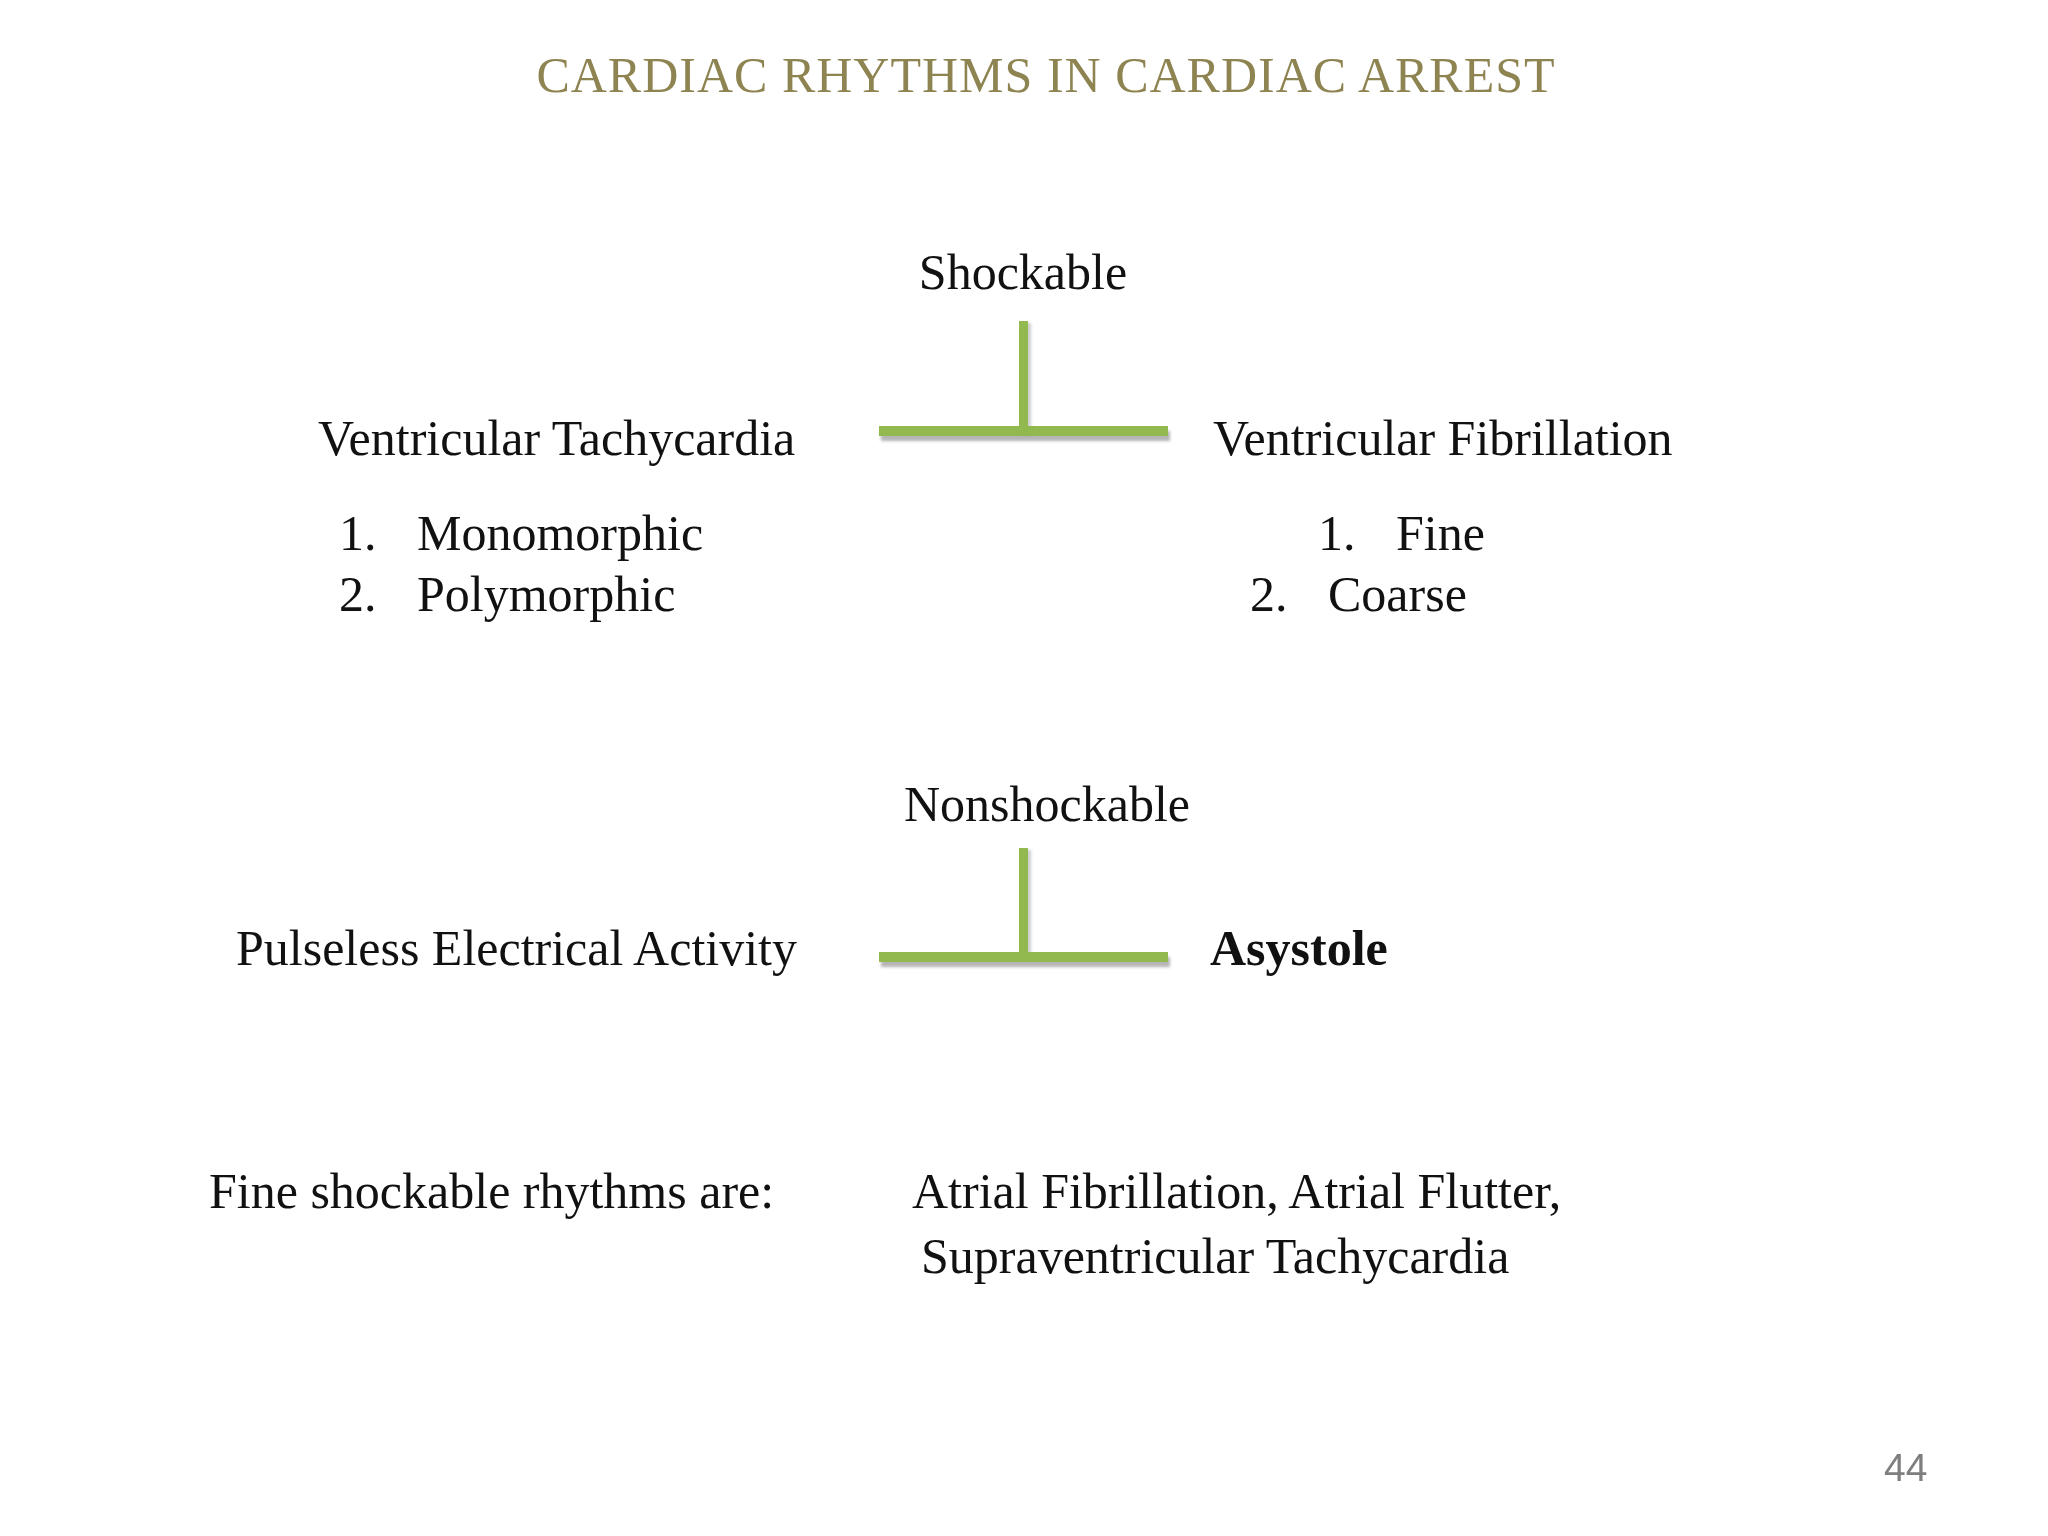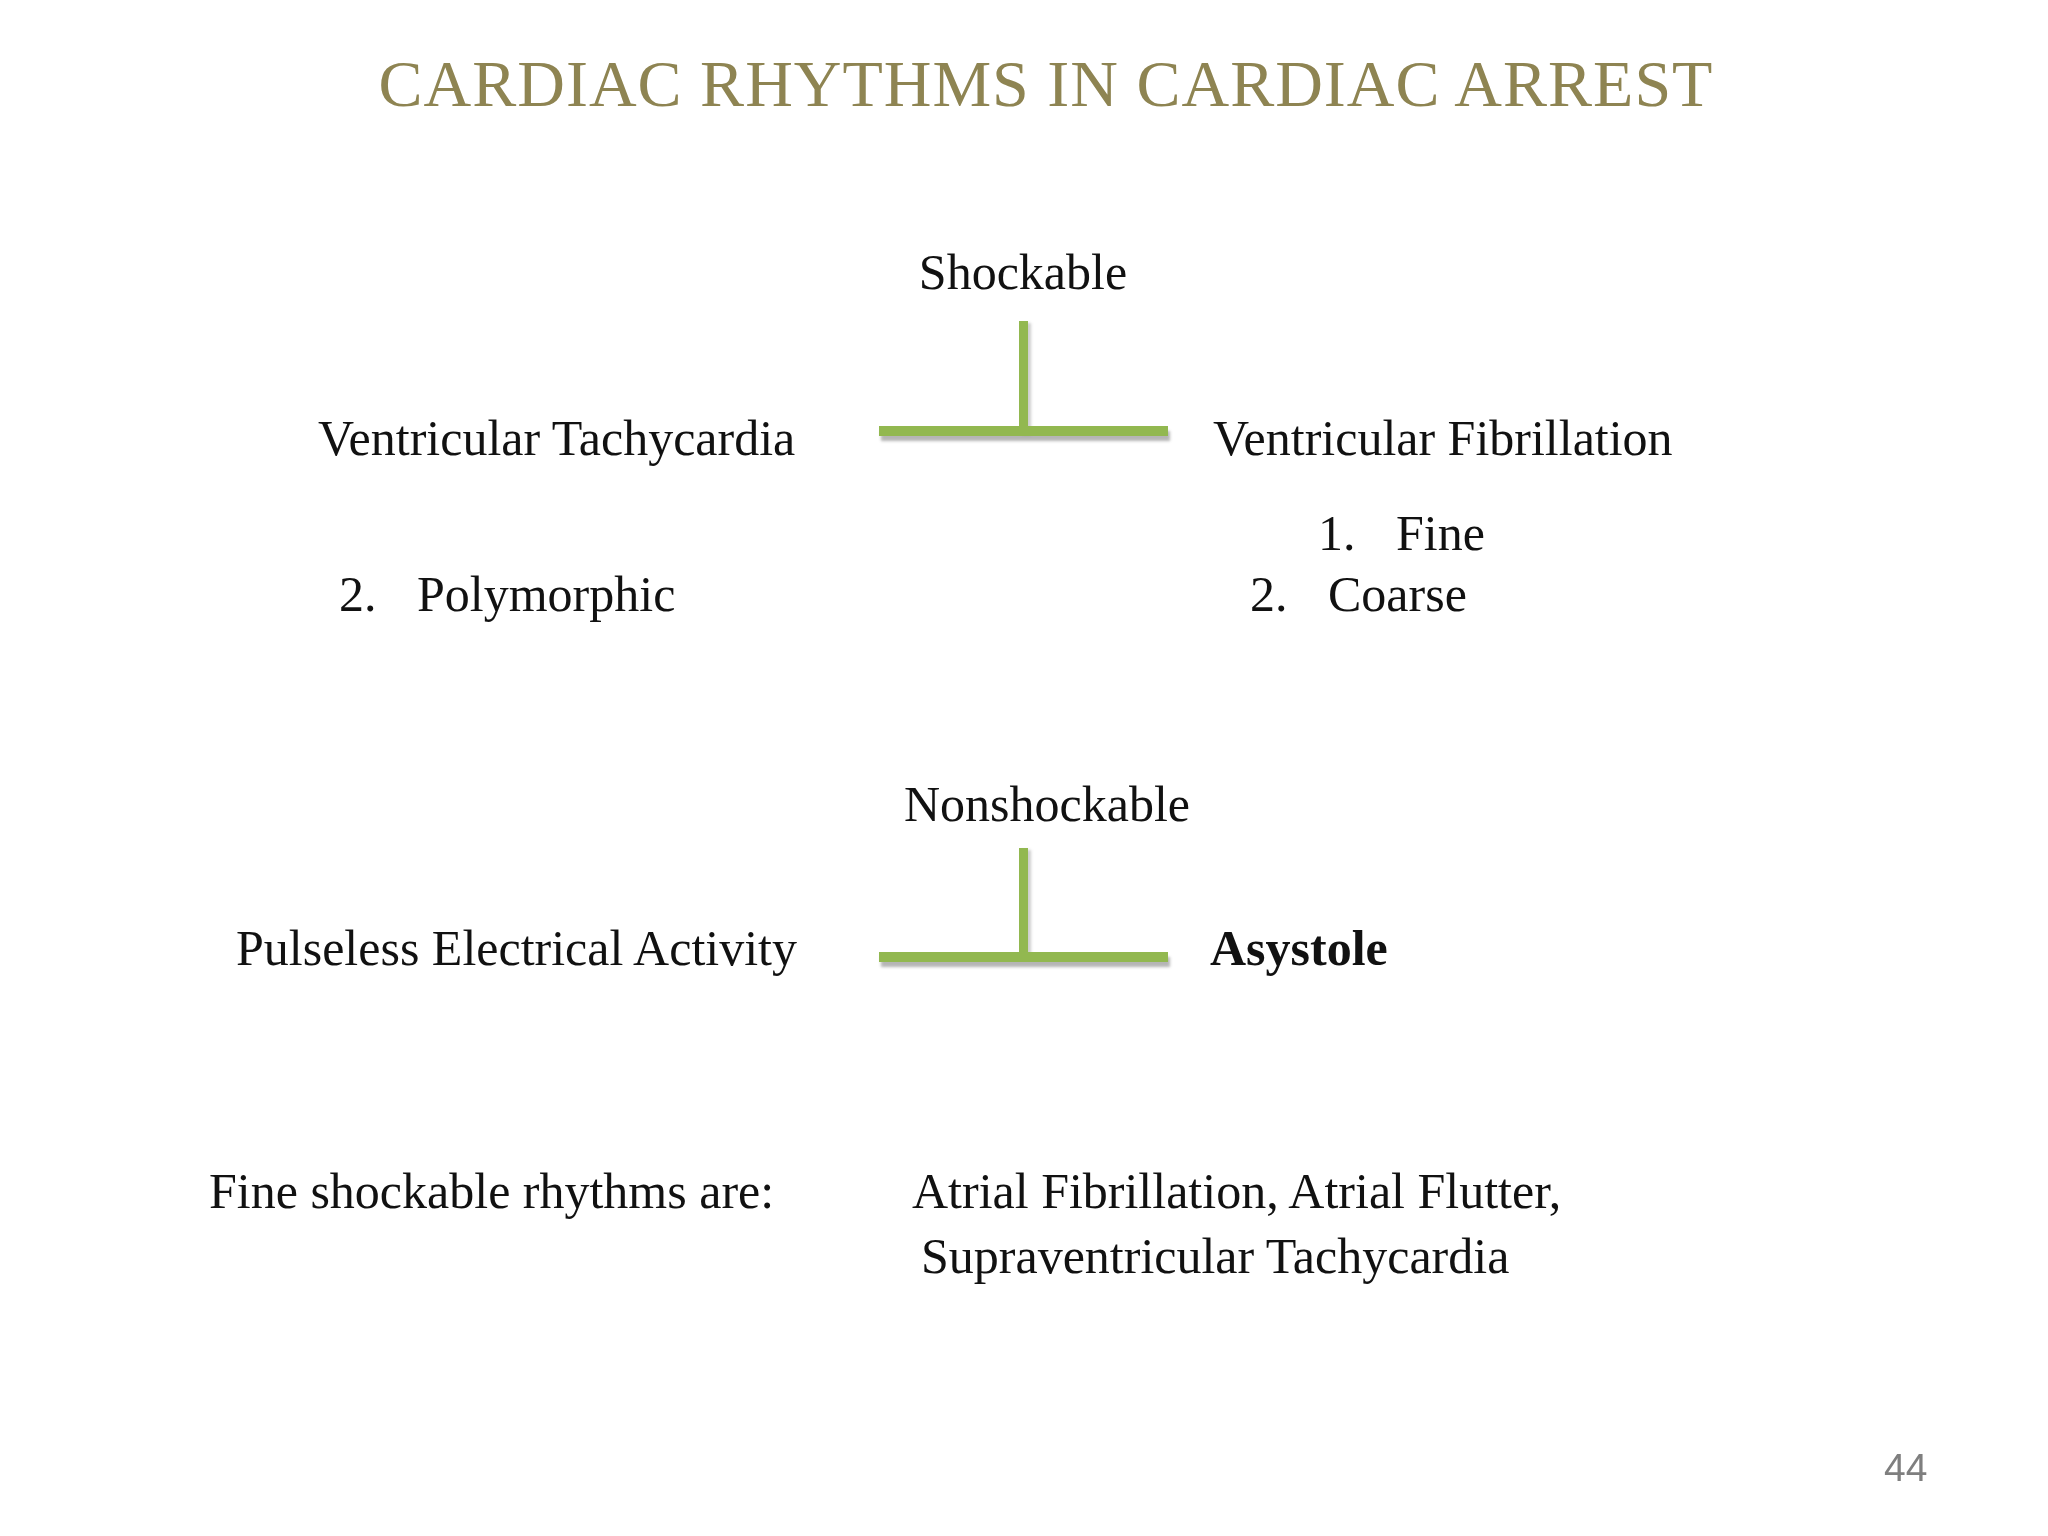--- a/index.html
+++ b/index.html
@@ -12,21 +12,21 @@
     font-family: "Liberation Serif", serif;
     color: #111111;
     overflow: hidden;
   }
   .title {
     position: absolute;
     top: 46px;
     left: 0;
     width: 100%;
     text-align: center;
-    font-size: 66px;
+    font-size: 50px;
     font-weight: normal;
     letter-spacing: 1px;
     color: var(--title, #8E8452);
     white-space: nowrap;
     padding-left: 44px;
   }
   .label {
     position: absolute;
     font-size: 50px;
     line-height: 1.15;
@@ -80,20 +80,23 @@
   <h1 class="title">CARDIAC RHYTHMS IN CARDIAC ARREST</h1>
 
   <div class="label center" style="left: 823px; top: 244px; width: 400px;">Shockable</div>
 
   <div class="bar-v" style="left: 1019px; top: 321px; height: 112px;"></div>
   <div class="bar-h" style="left: 879px; top: 426px; width: 289px;"></div>
 
   <div class="label" style="left: 1213px; top: 410px;">Ventricular Fibrillation</div>
   <div class="label" style="left: 318px; top: 410px;">Ventricular Tachycardia</div>
 
+  <div class="list-row" style="left: 339px; top: 505px;">
+    <span class="num">1.</span><span>Monomorphic</span>
+  </div>
   <div class="list-row" style="left: 339px; top: 566px;">
     <span class="num">2.</span><span>Polymorphic</span>
   </div>
 
   <div class="list-row" style="left: 1318px; top: 505px;">
     <span class="num">1.</span><span>Fine</span>
   </div>
   <div class="list-row" style="left: 1250px; top: 566px;">
     <span class="num">2.</span><span>Coarse</span>
   </div>

